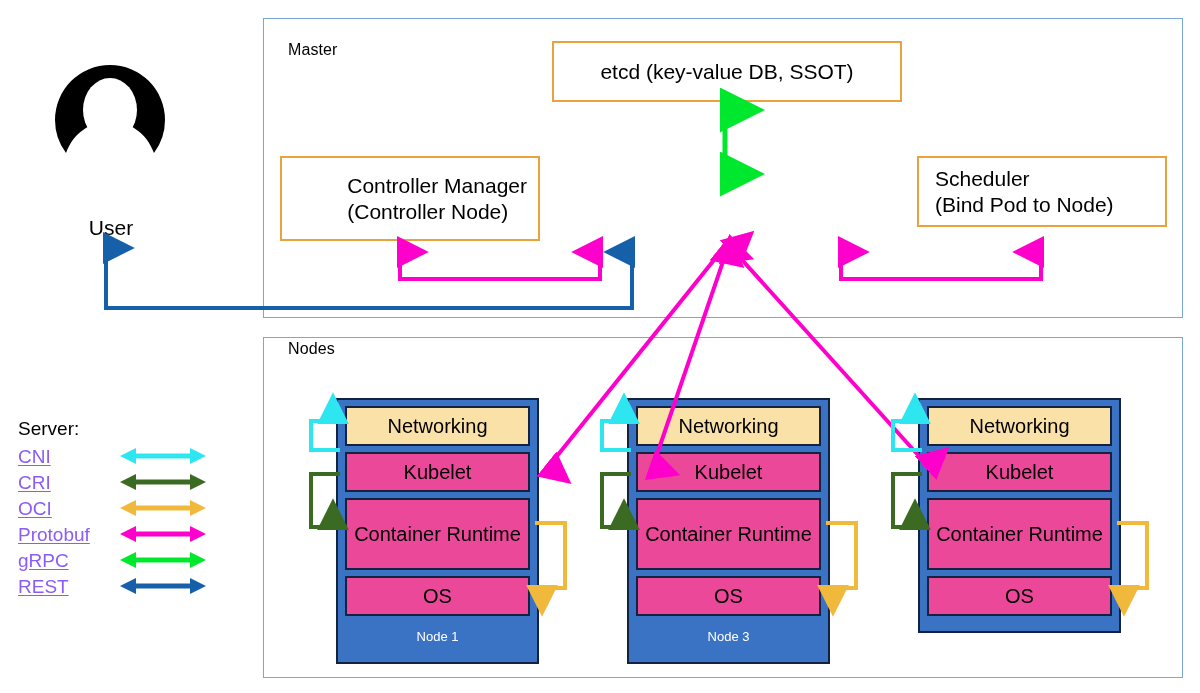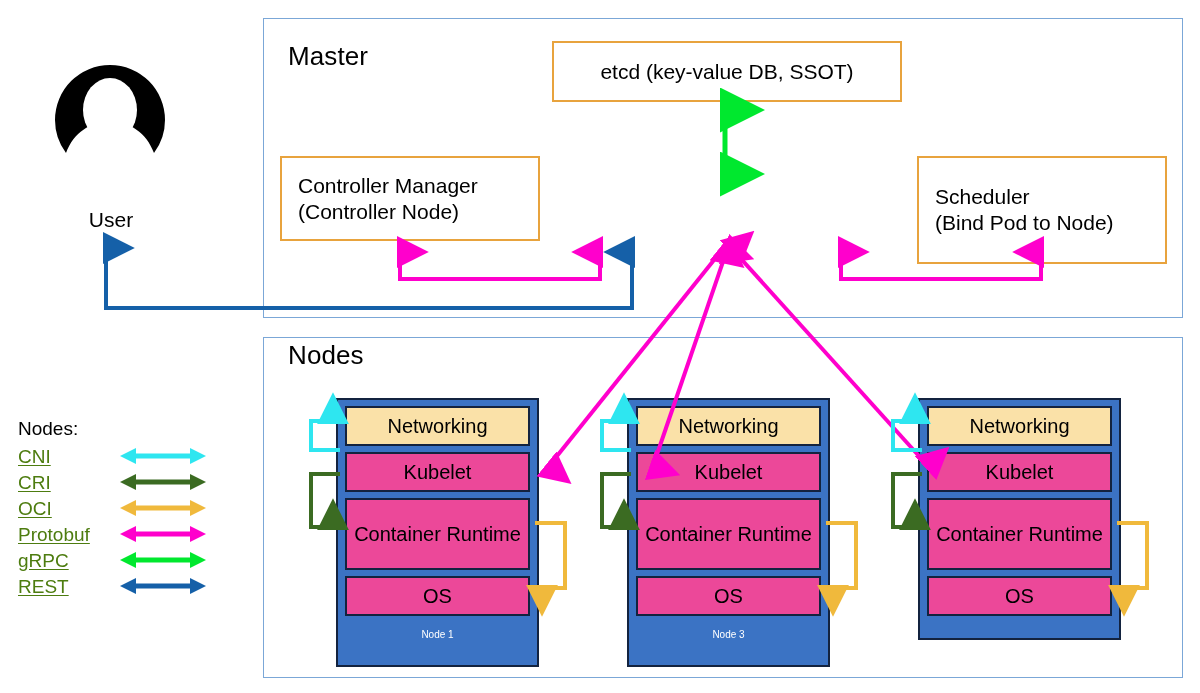--- a/index.html
+++ b/index.html
@@ -3,80 +3,80 @@
 <meta charset="utf-8">
 <style>
   html,body{margin:0;padding:0;background:#ffffff;}
   body{width:1200px;height:693px;position:relative;overflow:hidden;
        font-family:"Liberation Sans","DejaVu Sans",sans-serif;color:#000;}
   .canvas{position:absolute;left:0;top:0;width:1200px;height:693px;}
   svg.layer{position:absolute;left:0;top:0;width:1200px;height:693px;pointer-events:none;}
 
   
   .zone{position:absolute;border:1.5px solid #7ba7d7;background:#fff;box-sizing:border-box;}
-  .zone-title{position:absolute;font-size:26px;color:#000;letter-spacing:0.1px;}
+  .zone-title{position:absolute;font-size:16px;color:#000;letter-spacing:0.1px;}
 
   
   .mbox{position:absolute;box-sizing:border-box;border:2px solid #e8a33d;background:#fff;
         display:flex;align-items:center;justify-content:center;text-align:center;
         font-size:21px;line-height:1.22;color:#000;padding:2px 11px;}
   .mbox.left{justify-content:flex-start;text-align:left;padding-left:16px;}
 
   
   .user-wrap{position:absolute;}
   .user-label{position:absolute;font-size:21px;text-align:center;width:120px;}
 
   
   .node{position:absolute;box-sizing:border-box;background:#3b73c4;border:2px solid #13233f;
-        padding:6px 7px 16px 7px;}
+        padding:6px 7px 9px 7px;}
   .nrow{box-sizing:border-box;border:2px solid #13233f;background:#ec4899;text-align:center;
         font-size:20px;line-height:1.15;color:#000;display:flex;align-items:center;
         justify-content:center;margin-bottom:6px;}
   .nrow.net{background:#fae1a8;}
-  .nlabel{text-align:center;color:#fff;font-size:10px;padding:7px 0 9px 0;}
+  .nlabel{text-align:center;color:#fff;font-size:13px;padding:7px 0 9px 0;}
 
   
   .legend{position:absolute;}
   .legend-title{font-size:19px;color:#000;margin-bottom:3px;}
   .legend-row{display:flex;align-items:center;height:26px;}
-  .legend-text{width:100px;font-size:19px;color:#4d7c0f;text-decoration:underline;
+  .legend-text{width:100px;font-size:19px;color:#8b5cf6;text-decoration:underline;
                text-underline-offset:2px;line-height:1;}
   .legend-arrow{width:90px;height:26px;}
 </style>
 </head>
 <body>
 
 <div class="canvas">
 
   <div class="user-wrap" style="left:50px;top:60px;width:120px;height:120px;">
     <svg width="120" height="120" viewBox="0 0 120 120">
       <path d="M60 5 A55 55 0 0 1 115 60 A55 55 0 0 1 104 93
                C96 72 80 62 60 62 C40 62 24 72 16 93
                A55 55 0 0 1 5 60 A55 55 0 0 1 60 5 Z" fill="#000"></path>
       <ellipse cx="60" cy="50" rx="27" ry="32" fill="#fff"></ellipse>
     </svg>
   </div>
-  <div class="user-label" style="left:51px;top:208px;">User</div>
+  <div class="user-label" style="left:51px;top:216px;">User</div>
 
   <div class="zone" style="left:263px;top:18px;width:920px;height:300px;"></div>
   <div class="zone-title" style="left:288px;top:41px;">Master</div>
 
   <div class="mbox" style="left:552px;top:41px;width:350px;height:61px;">
     <span>etcd (key-value DB, SSOT)</span>
   </div>
 
-  <div class="mbox left" style="left:280px;top:156px;width:260px;height:85px;">
+  <div class="mbox left" style="left:280px;top:156px;width:260px;height:85px;justify-content:flex-end;">
     <span>
       <span>Controller Manager</span><br>
       <span>(Controller Node)</span>
     </span>
   </div>
 
 
-  <div class="mbox left" style="left:917px;top:156px;width:250px;height:108px;">
+  <div class="mbox left" style="left:917px;top:156px;width:250px;height:71px;">
     <span>
       <span>Scheduler</span><br>
       <span>(Bind Pod to Node)</span>
     </span>
   </div>
 
   <div class="zone" style="left:263px;top:337px;width:920px;height:341px;"></div>
   <div class="zone-title" style="left:288px;top:340px;">Nodes</div>
 
   <div class="node" style="left:336px;top:398px;width:203px;">
@@ -180,21 +180,21 @@
     </g>
     <g>
       <path d="M922 474 L893 474 L893 527 L915 527" fill="none" stroke="#3B6B22" stroke-width="4" marker-end="url(#mk-cri)"></path>
     </g>
     <g>
       <path d="M1117 523 L1147 523 L1147 588 L1124 588" fill="none" stroke="#F0B93C" stroke-width="4" marker-end="url(#mk-oci)"></path>
     </g>
   </svg>
 
   <div class="legend" style="left:18px;top:418px;">
-    <div class="legend-title">Nodes:</div>
+    <div class="legend-title">Server:</div>
 
     <div class="legend-row">
       <div class="legend-text">CNI</div>
       <svg class="legend-arrow" viewBox="0 0 90 26">
         <line x1="14" y1="13" x2="76" y2="13" stroke="#2EE6F0" stroke-width="5"></line>
         <path d="M2 13 L18 5 L18 21 Z" fill="#2EE6F0"></path>
           <path d="M88 13 L72 5 L72 21 Z" fill="#2EE6F0"></path>
       </svg>
     </div>
 

